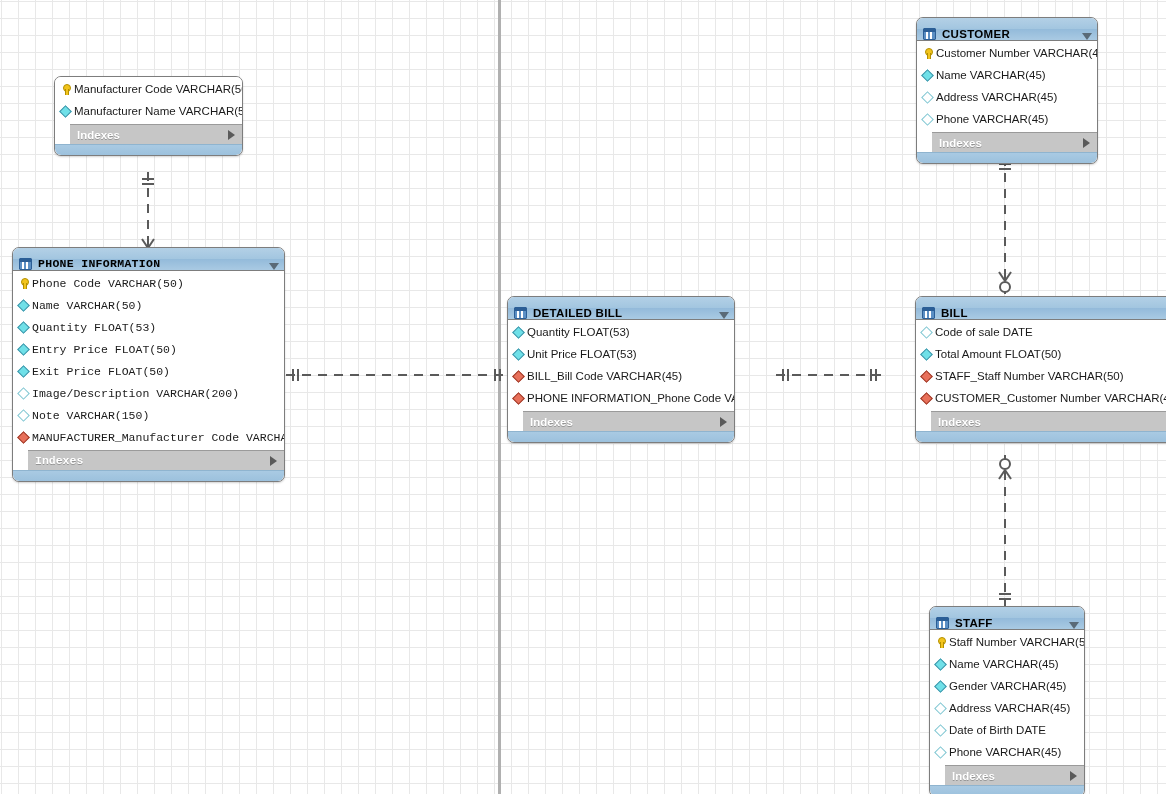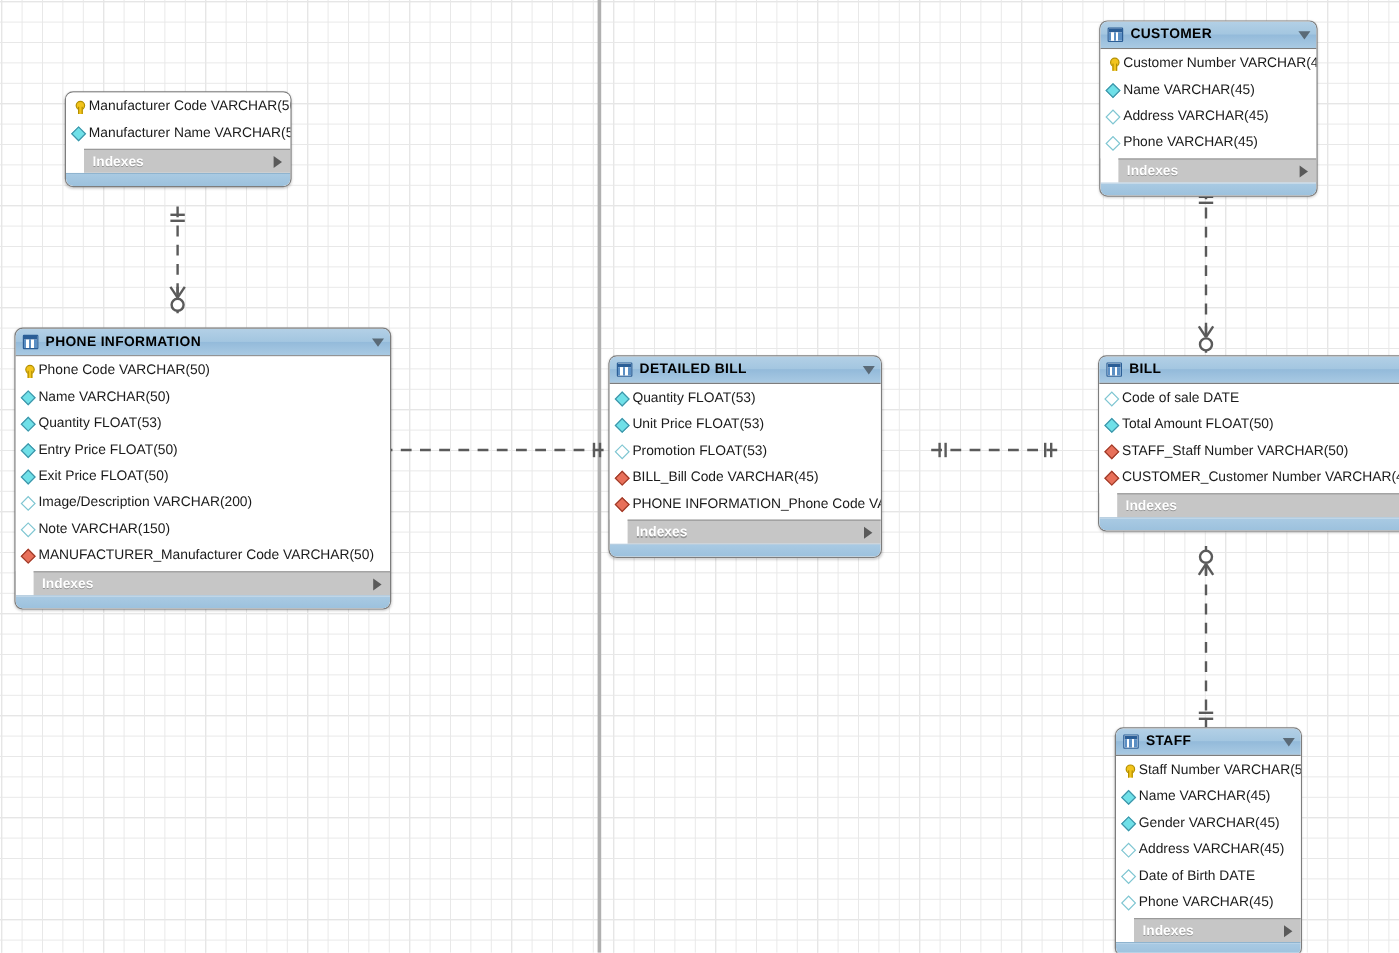--- a/index.html
+++ b/index.html
@@ -36,21 +36,21 @@
     position: absolute;
     border: 1px solid #7d7d7d;
     border-radius: 7px;
     background: #ffffff;
     box-shadow: 0 1px 2px rgba(0,0,0,.18);
     overflow: hidden;
   }
   .tbl-head {
     height: 23px;
     display: flex;
-    align-items: center;
+    align-items: flex-end;
     padding: 0 5px 0 6px;
     background: linear-gradient(to bottom, #b3d0e6 0%, #a3c6e0 48%, #93bada 50%, #a9cae3 100%);
     border-bottom: 1px solid #7d7d7d;
   }
   .tbl-icon {
     width: 13px; height: 12px;
     border: 1px solid #2b5e96;
     background: #ffffff;
     border-radius: 1px;
     margin-right: 6px;
@@ -216,21 +216,21 @@
             <span class="ic dia"></span>
             <span>Manufacturer Name VARCHAR(50)</span>
           </div>
         </div>
         <div class="idx">
           <span class="idx-label">Indexes</span>
           <span class="idx-arrow"></span>
         </div>
         <div class="foot"></div>
       </div>
-      <div class="tbl" style="left: 12px; top: 273px; width: 314px;">
+      <div class="tbl" style="left: 12px; top: 247px; width: 273px; font-family: Liberation Mono, monospace;">
         <div class="tbl-head">
           <span class="tbl-icon"></span>
           <span class="tbl-title">PHONE INFORMATION</span>
           <span class="caret"></span>
         </div>
         <div class="cols">
           <div class="col">
             <span class="ic pk"></span>
             <span>Phone Code VARCHAR(50)</span>
           </div>
@@ -278,24 +278,20 @@
         <div class="cols">
           <div class="col">
             <span class="ic dia"></span>
             <span>Quantity FLOAT(53)</span>
           </div>
           <div class="col">
             <span class="ic dia"></span>
             <span>Unit Price FLOAT(53)</span>
           </div>
           <div class="col">
-            <span class="ic dia null"></span>
-            <span>Promotion FLOAT(53)</span>
-          </div>
-          <div class="col">
             <span class="ic dia fk"></span>
             <span>BILL_Bill Code VARCHAR(45)</span>
           </div>
           <div class="col">
             <span class="ic dia fk"></span>
             <span>PHONE INFORMATION_Phone Code VARCHAR(50)</span>
           </div>
         </div>
         <div class="idx">
           <span class="idx-label">Indexes</span>

